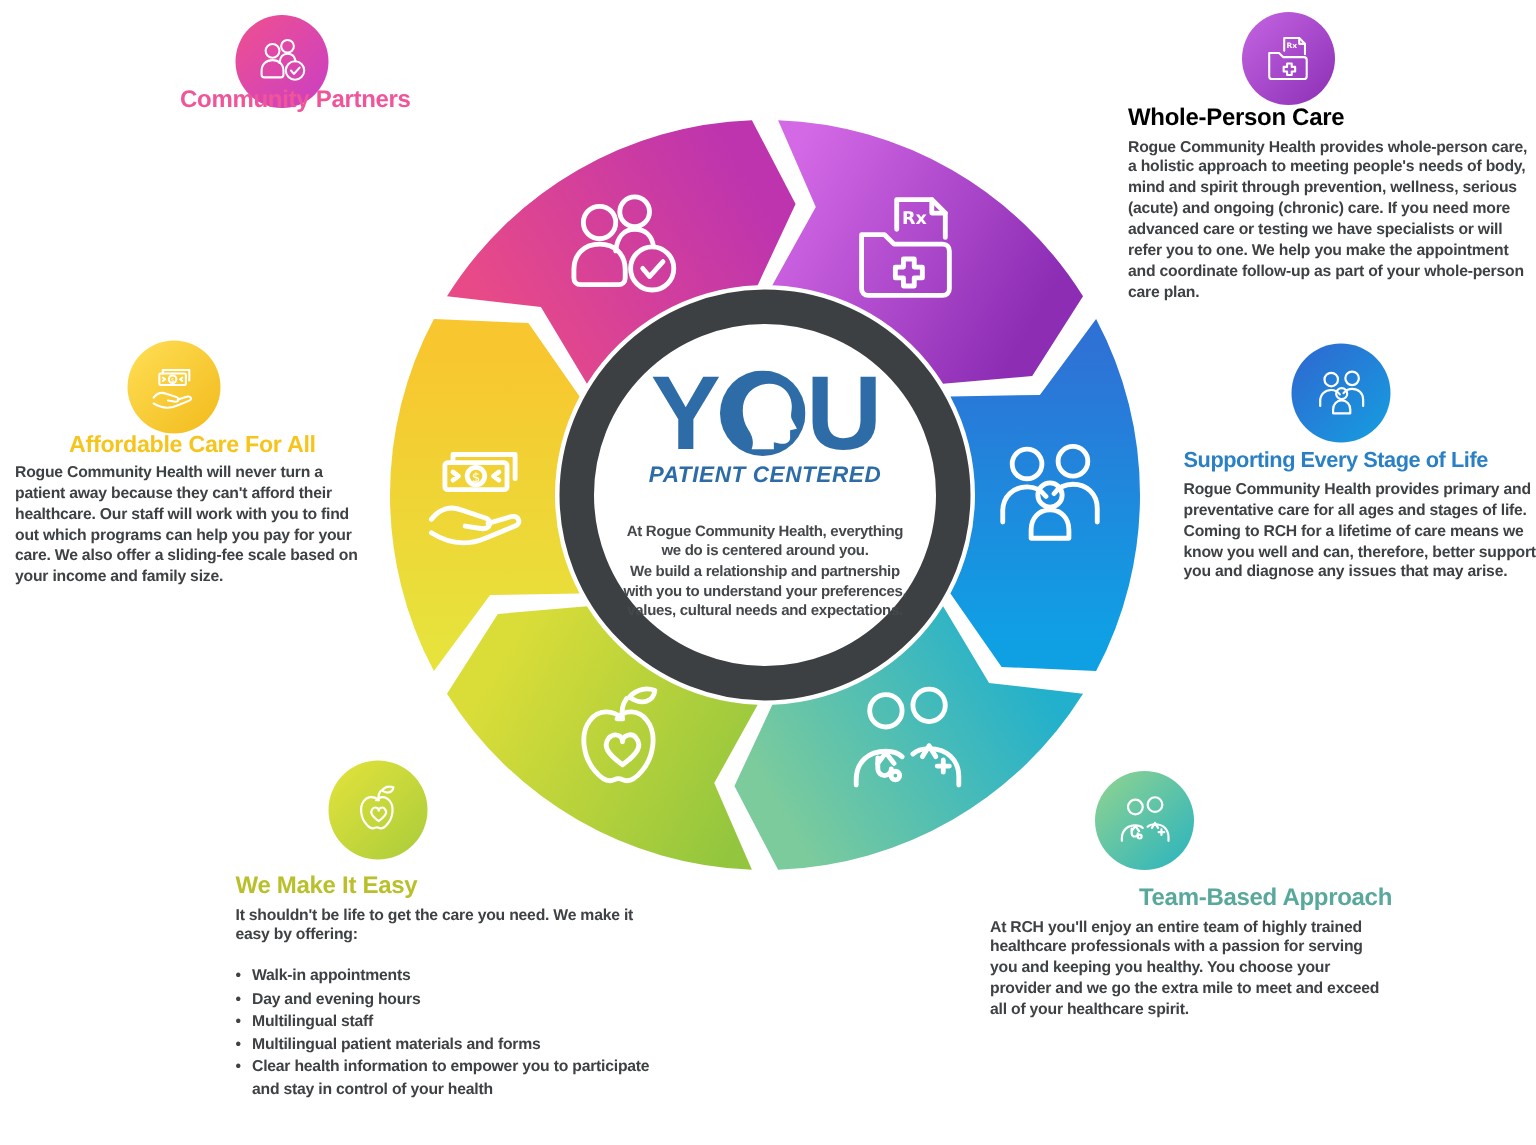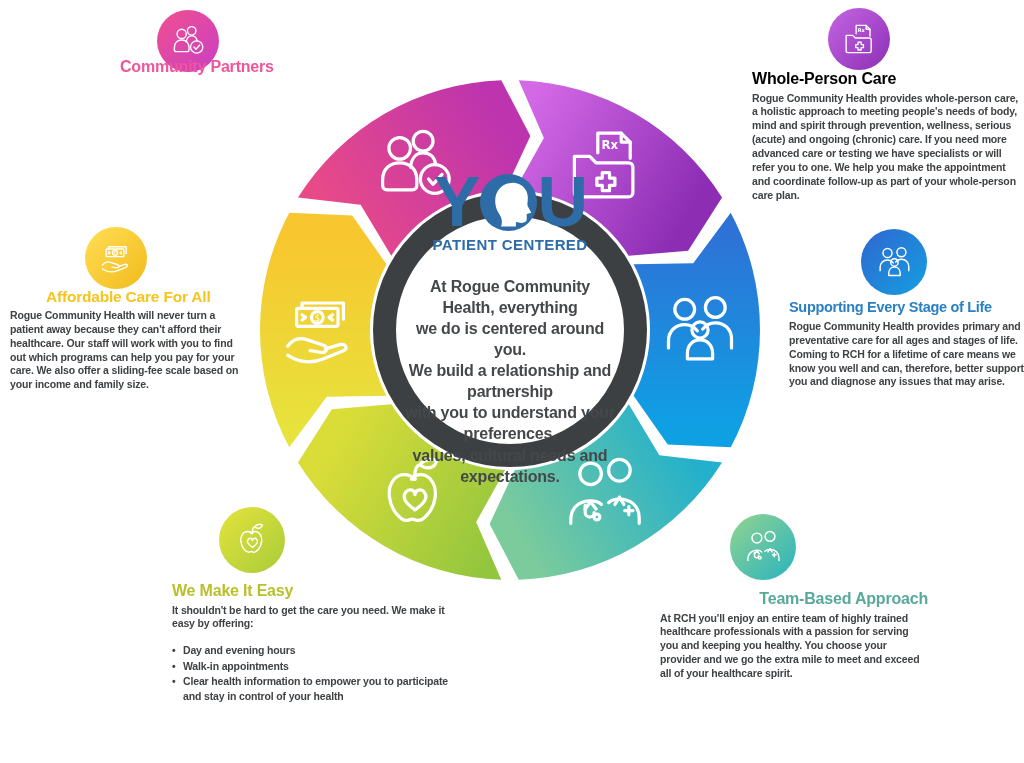--- a/index.html
+++ b/index.html
@@ -25,22 +25,22 @@
   
   #wheel-svg{position:absolute;left:250px;top:70px;width:520px;height:520px;}
   
   .center-circle{position:absolute;left:373px;top:193px;width:274px;height:274px;
                  box-sizing:border-box;border:23px solid #3d4043;border-radius:50%;background:#fff;
                  display:flex;flex-direction:column;align-items:center;justify-content:center;text-align:center;}
   .you-row{display:flex;align-items:center;justify-content:center;font-size:70px;font-weight:bold;
            line-height:0.85;letter-spacing:-2px;}
   .you-o{width:57px;height:57px;margin:0 1px;display:block;}
   .you-o svg{display:block;width:100%;height:100%;}
-  .center-sub{font-size:15px;font-weight:bold;letter-spacing:0.4px;margin-top:3px;}
-  .center-body{font-size:16px;line-height:1.32;color:#45484b;font-weight:bold;white-space:pre-line;
+  .center-sub{font-size:15px;font-weight:bold;letter-spacing:0.4px;margin-top:3px;font-style:italic;}
+  .center-body{font-size:10px;line-height:1.32;color:#45484b;font-weight:bold;white-space:pre-line;
                margin-top:23px;width:212px;letter-spacing:-0.2px;}
 </style>
 </head>
 <body>
 
 <svg width="0" height="0" style="position:absolute" aria-hidden="true">
   <defs>
     <symbol id="icon-people-check" viewBox="0 0 100 100">
       <g fill="none" stroke="#fff" stroke-width="3.6" stroke-linecap="round" stroke-linejoin="round">
         <circle cx="59" cy="23" r="11"></circle>
@@ -210,26 +210,28 @@
   <div class="section sec-stage" style="left:789px;top:300px;width:238px">
     <h2 style="color: rgb(42, 128, 196);">Supporting Every Stage of Life</h2>
     <p>Rogue Community Health provides primary and preventative care for all ages and stages of life. Coming to RCH for a lifetime of care means we know you well and can, therefore, better support you and diagnose any issues that may arise.</p>
   </div>
 
   <div class="section sec-team" style="left:660px;top:590px;width:268px">
     <h2 style="color: rgb(88, 168, 155); text-align: right;">Team-Based Approach</h2>
     <p>At RCH you'll enjoy an entire team of highly trained healthcare professionals with a passion for serving you and keeping you healthy. You choose your provider and we go the extra mile to meet and exceed all of your healthcare spirit.</p>
   </div>
 
-  <div class="section sec-easy" style="left:172px;top:582px;width:285px">
+  <div class="section sec-easy" style="left:157px;top:582px;width:285px">
     <h2 style="color: rgb(185, 192, 44);">We Make It Easy</h2>
-    <p>It shouldn't be hard to get the care you need. We make it easy by offering:</p>
+    <p>It shouldn't be life to get the care you need. We make it easy by offering:</p>
     <ul>
+      <li>Walk-in appointments</li>
       <li>Day and evening hours</li>
-      <li>Walk-in appointments</li>
+      <li>Multilingual staff</li>
+      <li>Multilingual patient materials and forms</li>
       <li>Clear health information to empower you to participate and stay in control of your health</li>
     </ul>
   </div>
 
   <div class="section sec-affordable" style="left:10px;top:288px;width:238px">
     <h2 style="color: rgb(246, 197, 29); margin-left: 36px;">Affordable Care For All</h2>
     <p>Rogue Community Health will never turn a patient away because they can't afford their healthcare. Our staff will work with you to find out which programs can help you pay for your care. We also offer a sliding-fee scale based on your income and family size.</p>
   </div>
 
 </div>

